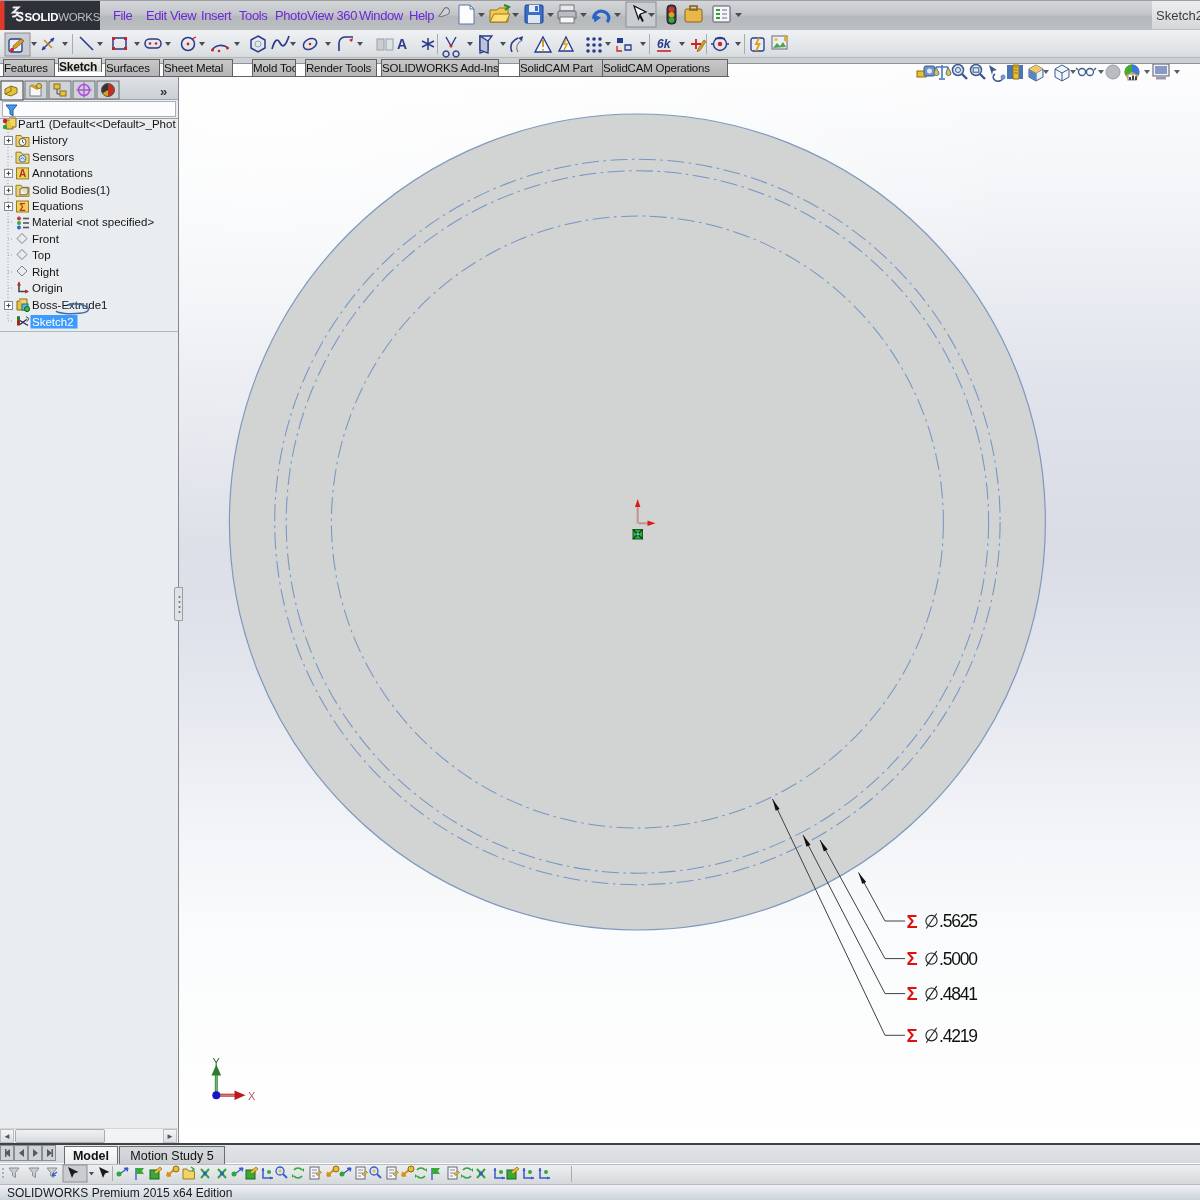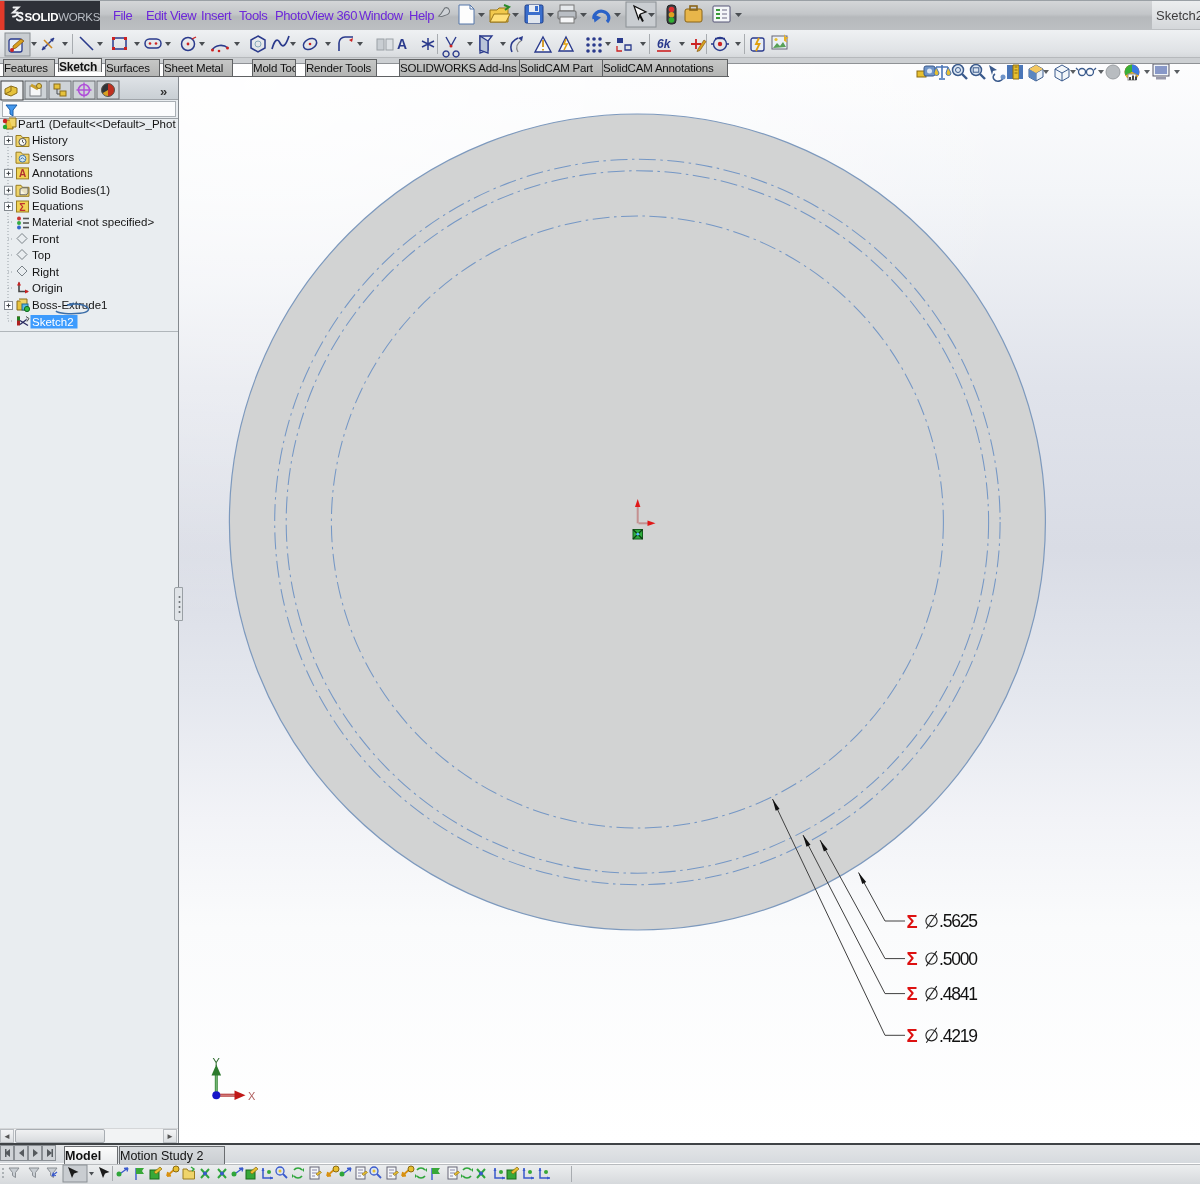--- a/index.html
+++ b/index.html
@@ -31,21 +31,21 @@
 #lpscroll{left:0;top:1051px;width:178px;height:14px;background:#f2f3f4;border-top:1px solid #d4d6d8}
 .sbtn{position:absolute;top:0;width:14px;height:14px;background:linear-gradient(180deg,#f4f5f6,#dcdfe2);border:1px solid #b9bdc1;color:#555;font-size:8px;text-align:center;line-height:13px}
 #sthumb{position:absolute;left:15px;top:0px;width:90px;height:14px;background:linear-gradient(180deg,#f0f1f2,#d8dbde);border:1px solid #a8adb2;border-radius:2px}
 
 #splitter{left:174px;top:587px;width:9px;height:34px;background:#dfe3e7;border:1px solid #9aa0a5;border-radius:2px 0 0 2px}
 
 #btabs{left:0;top:1143px;width:1200px;height:20px;background:linear-gradient(180deg,#e3e5e7,#d6dade);border-top:2px solid #3f4346}
 #bbar{left:0;top:1164px;width:1200px;height:20px;background:linear-gradient(180deg,#eceeef,#d6d9dc);border-top:1px solid #b8bbbe}
 #statusbar{left:0;top:1184px;width:1200px;height:16px;background:linear-gradient(180deg,#eef1f4,#ccd4db);border-top:1px solid #b4bac0}
 #statusbar span{position:absolute;left:7px;top:1px;font-size:12px;color:#1a1a1a}
-.btab{position:absolute;top:1px;height:19px;font-size:12.5px;border:1px solid #6a6d70;border-bottom:none;color:#111;line-height:18px}
+.btab{position:absolute;top:1px;height:19px;font-size:12.5px;text-align:center;border:1px solid #6a6d70;border-bottom:none;color:#111;line-height:18px}
 </style></head>
 <body>
 <div id="page">
 
 <div id="titlebar" class="abs"></div>
 <svg id="logo" class="abs" width="100" height="29" viewBox="0 0 100 29">
   <rect x="0" y="0" width="100" height="29" fill="#2e3138"></rect>
   <rect x="0" y="0" width="4.5" height="29" fill="#e23a2a"></rect>
   <g transform="translate(9,4)" fill="none" stroke="#eef0f2" stroke-width="1.9" stroke-linecap="round">
     <path d="M4.5 2.5 h5 l-5.5 5 h4.5 c0 2 -1.5 4 -4.5 4"></path>
@@ -265,23 +265,23 @@
 </svg>
 
 <div id="tabband" class="abs"></div>
 <div id="tabs" class="abs">
   <div class="tab" style="left:3px;width:52px">Features</div>
   <div class="tab active" style="left:58px;width:44px">Sketch</div>
   <div class="tab" style="left:105px;width:55px">Surfaces</div>
   <div class="tab" style="left:163px;width:70px">Sheet Metal</div>
   <div class="tab" style="left:252px;width:44px">Mold Tools</div>
   <div class="tab" style="left:305px;width:72px">Render Tools</div>
-  <div class="tab" style="left:399px;width:163px">SOLIDWORKS Add-Ins</div>
+  <div class="tab" style="left:381px;width:118px">SOLIDWORKS Add-Ins</div>
   <div class="tab" style="left:519px;width:104px">SolidCAM Part</div>
-  <div class="tab" style="left:602px;width:126px">SolidCAM Annotations</div>
+  <div class="tab" style="left:602px;width:126px">SolidCAM Operations</div>
 </div>
 <div id="tabline" class="abs"></div>
 
 <div id="viewport" class="abs"></div>
 <svg id="vp" class="abs" style="left:179px;top:63px" width="1021" height="1080" viewBox="0 0 1021 1080">
 
   <circle cx="458.4" cy="459" r="408" fill="#d2d3d3" stroke="#7d99bd" stroke-width="1.2"></circle>
   <g fill="none" stroke="#7597c5" stroke-width="1.05" stroke-dasharray="17 4.5 2.5 4.5">
     <circle cx="458.4" cy="459" r="362.7"></circle>
     <circle cx="458.4" cy="459" r="351.2"></circle>
@@ -575,21 +575,21 @@
         <g fill="#6a6f74">
           <circle cx="4.5" cy="9" r="1"></circle>
           <circle cx="4.5" cy="14" r="1"></circle>
           <circle cx="4.5" cy="19" r="1"></circle>
           <circle cx="4.5" cy="24" r="1"></circle>
         </g>
       </svg></div>
 
 <div id="btabs" class="abs">
   <div class="btab" style="left:64px;width:54px;background:linear-gradient(180deg,#fbfbfb,#e8eaec);font-weight:bold">Model</div>
-  <div class="btab" style="left:119px;width:106px;background:linear-gradient(180deg,#d8dbde,#c9cdd1)">Motion Study 2</div>
+  <div class="btab" style="left:119px;width:106px;background:linear-gradient(180deg,#d8dbde,#c9cdd1)">Motion Study 5</div>
 </div>
 <svg id="bnav" class="abs" style="left:0;top:1144px" width="60" height="18" viewBox="0 0 60 18">
   <g fill="#cfd3d7" stroke="#8a8f94">
     <rect x="0.5" y="1.5" width="13" height="15"></rect>
         <rect x="14.5" y="1.5" width="13" height="15"></rect>
     <rect x="28.5" y="1.5" width="13" height="15"></rect>
         <rect x="42.5" y="1.5" width="13" height="15"></rect>
   </g>
   <g fill="#555a5e">
     <path d="M10 5 v8 l-5 -4 z M5 5 h1.5 v8 H5 z"></path>
@@ -685,13 +685,16 @@
       <use href="#bi9" x="414" y="1"></use>
   <use href="#bi2" x="429" y="1"></use>
       <use href="#bi10" x="446" y="1"></use>
       <use href="#bi9" x="460" y="1"></use>
       <use href="#bi6" x="475" y="1"></use>
   <use href="#bi7" x="492" y="1"></use>
       <use href="#bi3" x="506" y="1"></use>
       <use href="#bi7" x="521" y="1"></use>
       <use href="#bi7" x="537" y="1"></use>
 </svg>
+<div id="statusbar" class="abs">
+      <span>SOLIDWORKS Premium 2015 x64 Edition</span>
+    </div>
 
 </div>
 </body></html>

